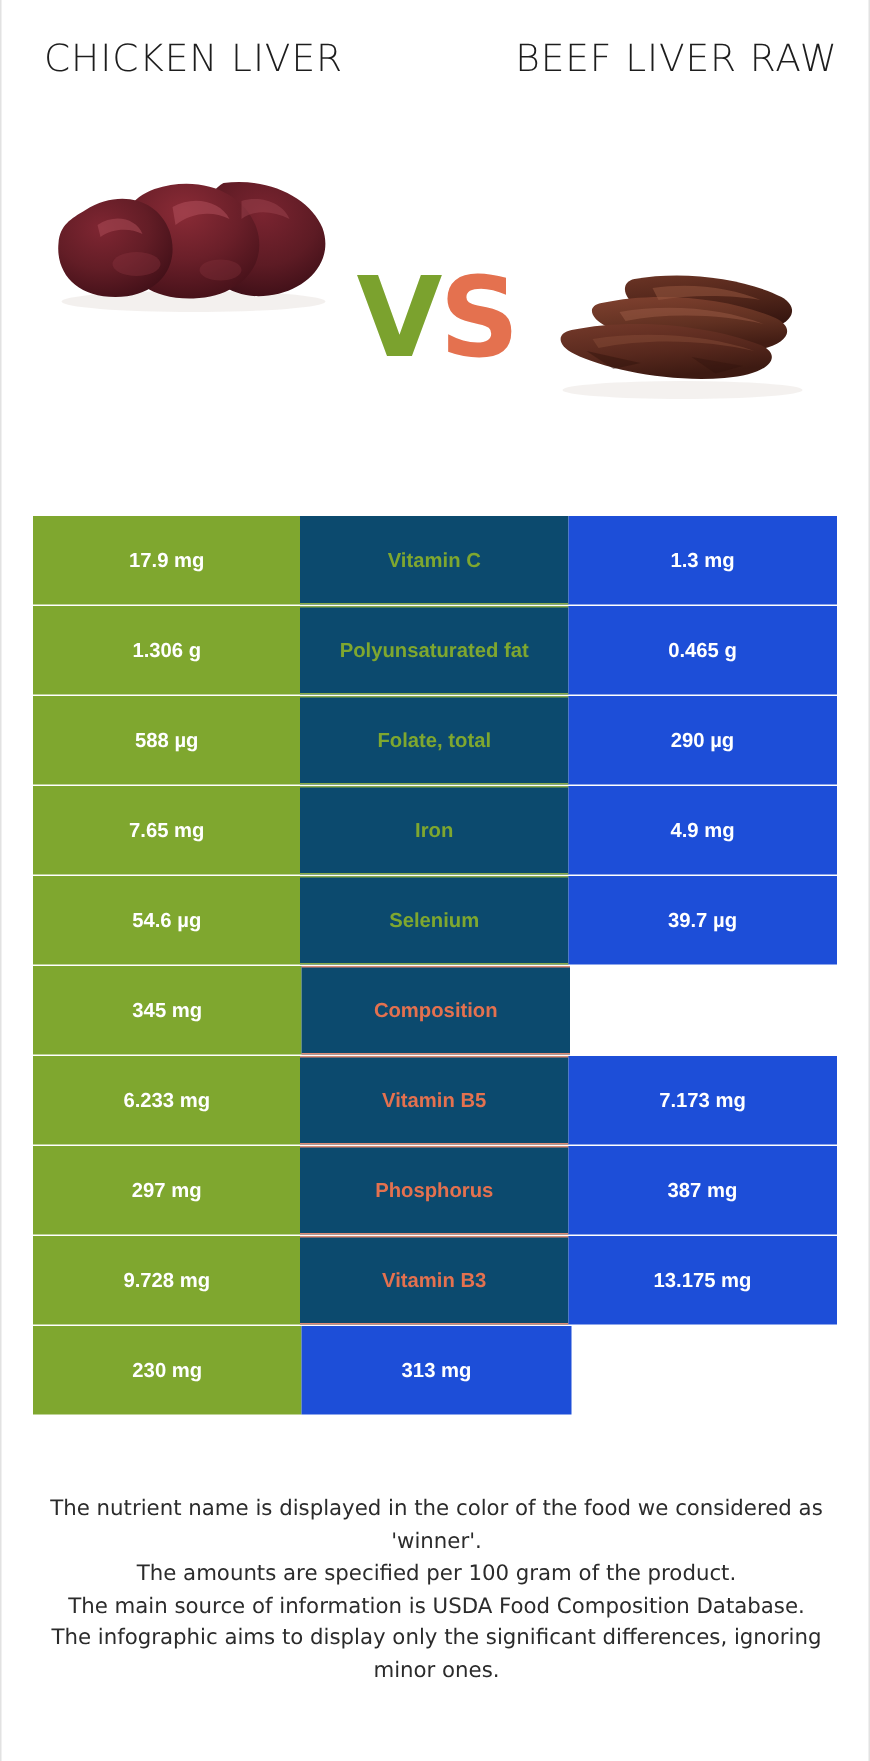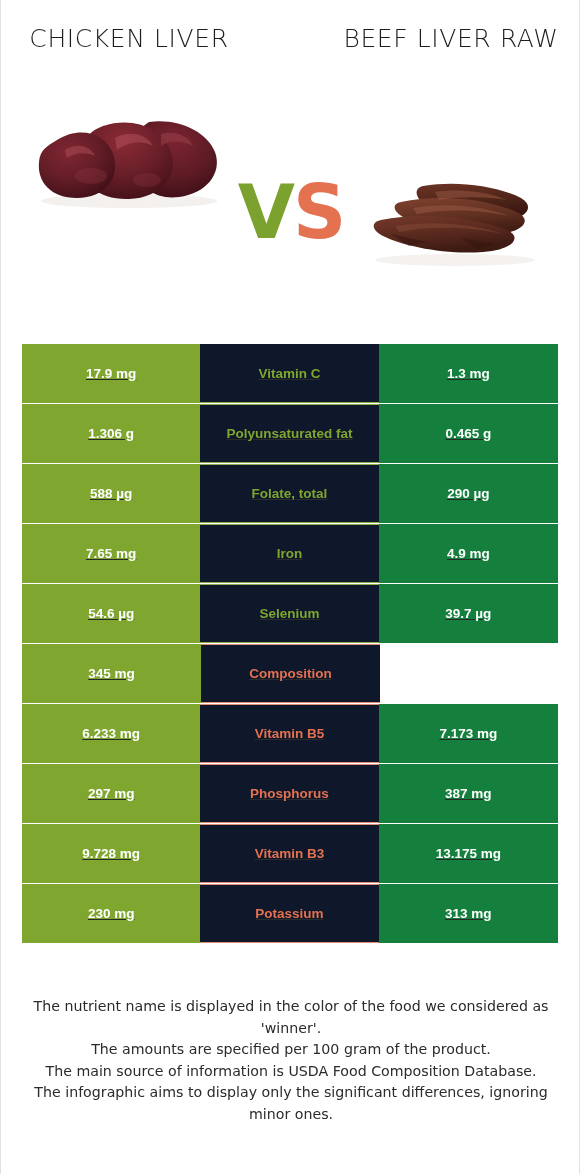--- a/index.html
+++ b/index.html
@@ -75,21 +75,20 @@
   }
   .vs .v { color: #7BA22E; }
   .vs .s { color: #E4714F; }
 
   
   .table {
     position: absolute;
     left: 21px;
     top: 344px;
     width: 536px;
-    text-decoration: underline;
   }
   .row {
     display: flex;
     height: 59px;
     margin-bottom: 1px;
   }
   .cell {
     display: flex;
     align-items: center;
     justify-content: center;
@@ -97,26 +96,26 @@
     font-weight: 600;
     box-sizing: border-box;
   }
   .cell.left-val {
     width: 179px;
     background: #7FA72F;
     color: #ffffff;
   }
   .cell.right-val {
     width: 180px;
-    background: #15803d;
+    background: #1d4ed8;
     color: #ffffff;
   }
   .cell.name {
     width: 179px;
-    background: #0f172a;
+    background: #0c4a6e;
     font-size: 13.5px;
     font-weight: 600;
     border-top: 1px solid transparent;
     border-bottom: 1px solid transparent;
   }
   .row.win-left .cell.name {
     color: #7FA72F;
     border-top-color: #8aab4a;
     border-bottom-color: #8aab4a;
   }
@@ -259,21 +258,20 @@
         <div class="cell name">Phosphorus</div>
         <div class="cell right-val">387 mg</div>
       </div>
       <div class="row win-right">
         <div class="cell left-val">9.728 mg</div>
         <div class="cell name">Vitamin B3</div>
         <div class="cell right-val">13.175 mg</div>
       </div>
       <div class="row win-right">
         <div class="cell left-val">230 mg</div>
-        <div class="cell name">Potassium</div>
         <div class="cell right-val">313 mg</div>
       </div>
     </div>
 
   <div class="footer">
     <p>The nutrient name is displayed in the color of the food we considered as 'winner'.</p>
     <p>The amounts are specified per 100 gram of the product.</p>
     <p>The main source of information is USDA Food Composition Database.</p>
     <p>The infographic aims to display only the significant differences, ignoring minor ones.</p>
   </div>

